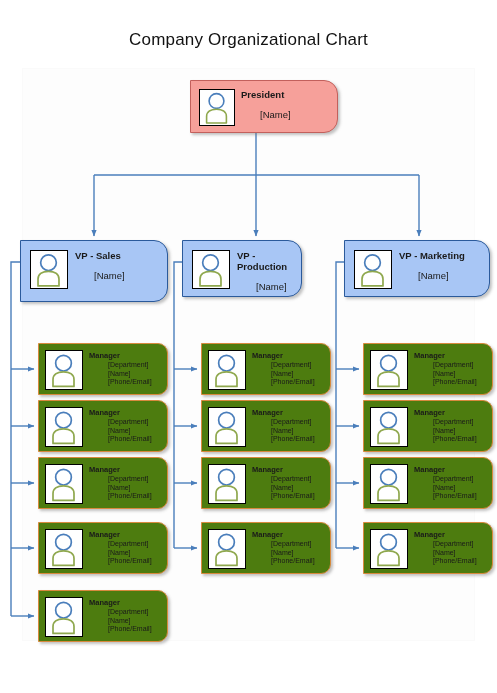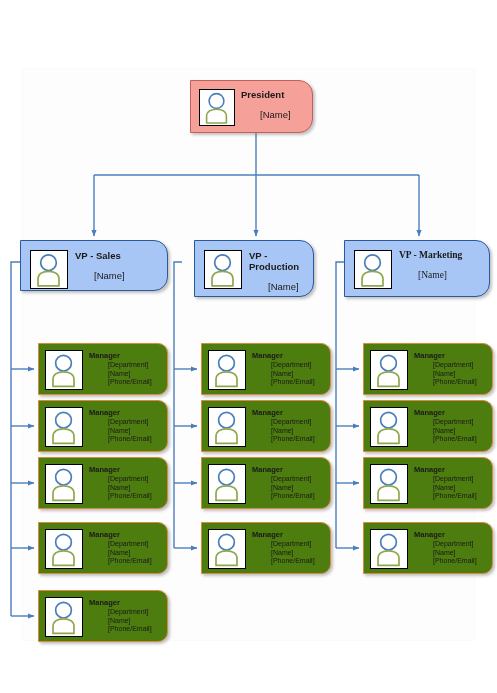--- a/index.html
+++ b/index.html
@@ -117,20 +117,21 @@
     line-height: 8.5px;
   }
 </style>
 </head>
 <body>
 
 <div id="canvas">
 
   <div id="page-sheet"></div>
 
+  <div id="chart-title">Company Organizational Chart</div>
 
   <svg id="connectors" viewBox="0 0 497 693" xmlns="http://www.w3.org/2000/svg">
     <defs>
       <marker id="arrow" markerWidth="7" markerHeight="7" refX="6" refY="3" orient="auto" markerUnits="userSpaceOnUse">
         <path d="M0,0.4 L6.4,3 L0,5.6 z" fill="#4A7EBB"></path>
       </marker>
     </defs>
     <g stroke="#4A7EBB" stroke-width="1.4" fill="none">
 
       <path d="M256,133 L256,175"></path>
@@ -155,67 +156,67 @@
       <path d="M174,548 L197,548" marker-end="url(#arrow)"></path>
 
       <path d="M344,262 L336,262 L336,548"></path>
       <path d="M336,369 L359,369" marker-end="url(#arrow)"></path>
       <path d="M336,426 L359,426" marker-end="url(#arrow)"></path>
       <path d="M336,483 L359,483" marker-end="url(#arrow)"></path>
       <path d="M336,548 L359,548" marker-end="url(#arrow)"></path>
     </g>
   </svg>
 
-  <div class="node node-pres" style="left:190px; top:80px; width:123px; height:53px;">
+  <div class="node node-pres" style="left:190px; top:80px; width:148px; height:53px;">
     <div class="icon-frame" style="left:8px; top:8px; width:36px; height:37px;">
       <svg width="33" height="34" viewBox="0 0 33 34" xmlns="http://www.w3.org/2000/svg">
         <circle cx="16.5" cy="11" r="7.4" fill="none" stroke="#4A7EBB" stroke-width="1.6"></circle>
         <path d="M6.6,33 L6.6,26.5 C6.6,21.6 10.9,19.2 16.5,19.2 C22.1,19.2 26.4,21.6 26.4,26.5 L26.4,33 Z" fill="none" stroke="#8FA84E" stroke-width="1.6" stroke-linejoin="round"></path>
       </svg>
     </div>
     <div class="node-text" style="left:50px; top:8px; right:6px;">
       <span class="role-label">President</span>
       <span class="sub-label">[Name]</span>
     </div>
   </div>
 
-  <div class="node node-vp" style="left:20px; top:240px; width:148px; height:51px;">
+  <div class="node node-vp" style="left:20px; top:240px; width:148px; height:62px;">
     <div class="icon-frame" style="left:9px; top:9px; width:38px; height:39px;">
       <svg width="35" height="36" viewBox="0 0 33 34" xmlns="http://www.w3.org/2000/svg">
         <circle cx="16.5" cy="11" r="7.4" fill="none" stroke="#4A7EBB" stroke-width="1.6"></circle>
         <path d="M6.6,33 L6.6,26.5 C6.6,21.6 10.9,19.2 16.5,19.2 C22.1,19.2 26.4,21.6 26.4,26.5 L26.4,33 Z" fill="none" stroke="#8FA84E" stroke-width="1.6" stroke-linejoin="round"></path>
       </svg>
     </div>
     <div class="node-text" style="left:54px; top:9px; right:6px;">
       <span class="role-label">VP - Sales</span>
       <span class="sub-label">[Name]</span>
     </div>
   </div>
 
-  <div class="node node-vp" style="left:182px; top:240px; width:120px; height:57px;margin-left:12px;">
+  <div class="node node-vp" style="left:182px; top:240px; width:120px; height:57px;">
     <div class="icon-frame" style="left:9px; top:9px; width:38px; height:39px;">
       <svg width="35" height="36" viewBox="0 0 33 34" xmlns="http://www.w3.org/2000/svg">
         <circle cx="16.5" cy="11" r="7.4" fill="none" stroke="#4A7EBB" stroke-width="1.6"></circle>
         <path d="M6.6,33 L6.6,26.5 C6.6,21.6 10.9,19.2 16.5,19.2 C22.1,19.2 26.4,21.6 26.4,26.5 L26.4,33 Z" fill="none" stroke="#8FA84E" stroke-width="1.6" stroke-linejoin="round"></path>
       </svg>
     </div>
     <div class="node-text" style="left:54px; top:9px; right:6px;">
       <span class="role-label">VP - Production</span>
       <span class="sub-label">[Name]</span>
     </div>
   </div>
 
   <div class="node node-vp" style="left:344px; top:240px; width:146px; height:57px;">
     <div class="icon-frame" style="left:9px; top:9px; width:38px; height:39px;">
       <svg width="35" height="36" viewBox="0 0 33 34" xmlns="http://www.w3.org/2000/svg">
         <circle cx="16.5" cy="11" r="7.4" fill="none" stroke="#4A7EBB" stroke-width="1.6"></circle>
         <path d="M6.6,33 L6.6,26.5 C6.6,21.6 10.9,19.2 16.5,19.2 C22.1,19.2 26.4,21.6 26.4,26.5 L26.4,33 Z" fill="none" stroke="#8FA84E" stroke-width="1.6" stroke-linejoin="round"></path>
       </svg>
     </div>
-    <div class="node-text" style="left:54px; top:9px; right:6px;font-family:Liberation Serif, serif;">
+    <div class="node-text" style="left:54px; top:9px; right:6px;">
       <span class="role-label">VP - Marketing</span>
       <span class="sub-label">[Name]</span>
     </div>
   </div>
 
   <div class="node node-mgr" style="left:38px; top:343px; width:130px; height:52px;">
     <div class="icon-frame" style="left:6px; top:6px; width:38px; height:40px;">
       <svg width="35" height="37" viewBox="0 0 33 34" xmlns="http://www.w3.org/2000/svg">
         <circle cx="16.5" cy="11" r="7.4" fill="none" stroke="#4A7EBB" stroke-width="1.6"></circle>
         <path d="M6.6,33 L6.6,26.5 C6.6,21.6 10.9,19.2 16.5,19.2 C22.1,19.2 26.4,21.6 26.4,26.5 L26.4,33 Z" fill="none" stroke="#8FA84E" stroke-width="1.6" stroke-linejoin="round"></path>

